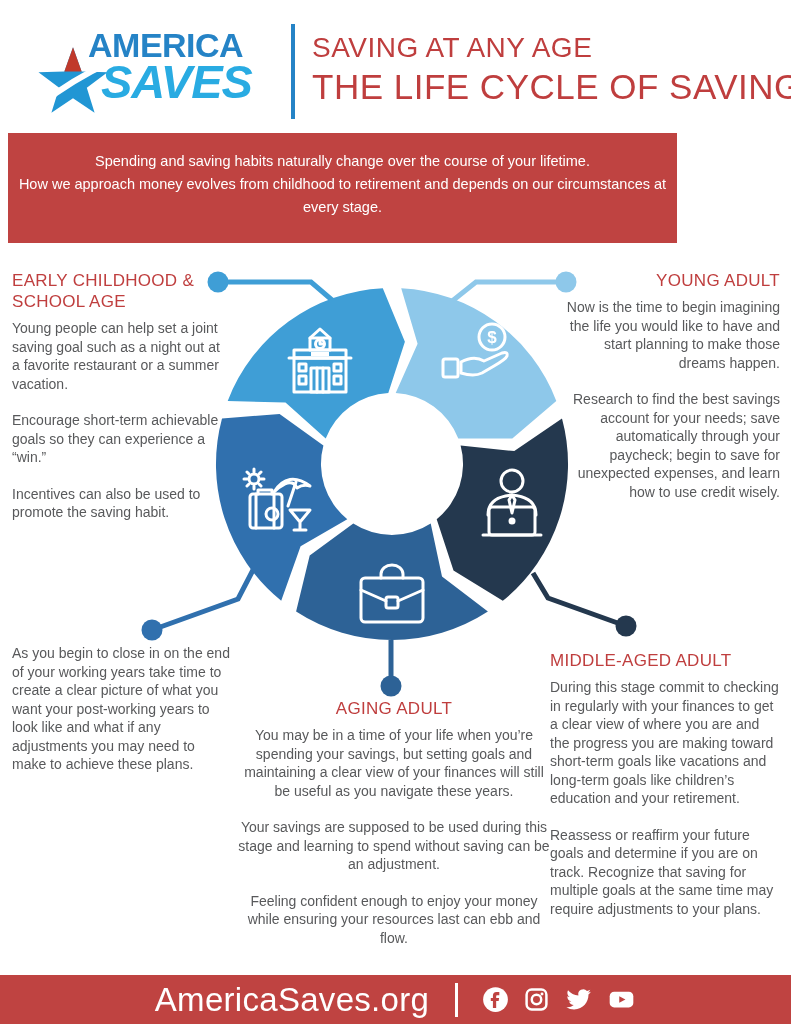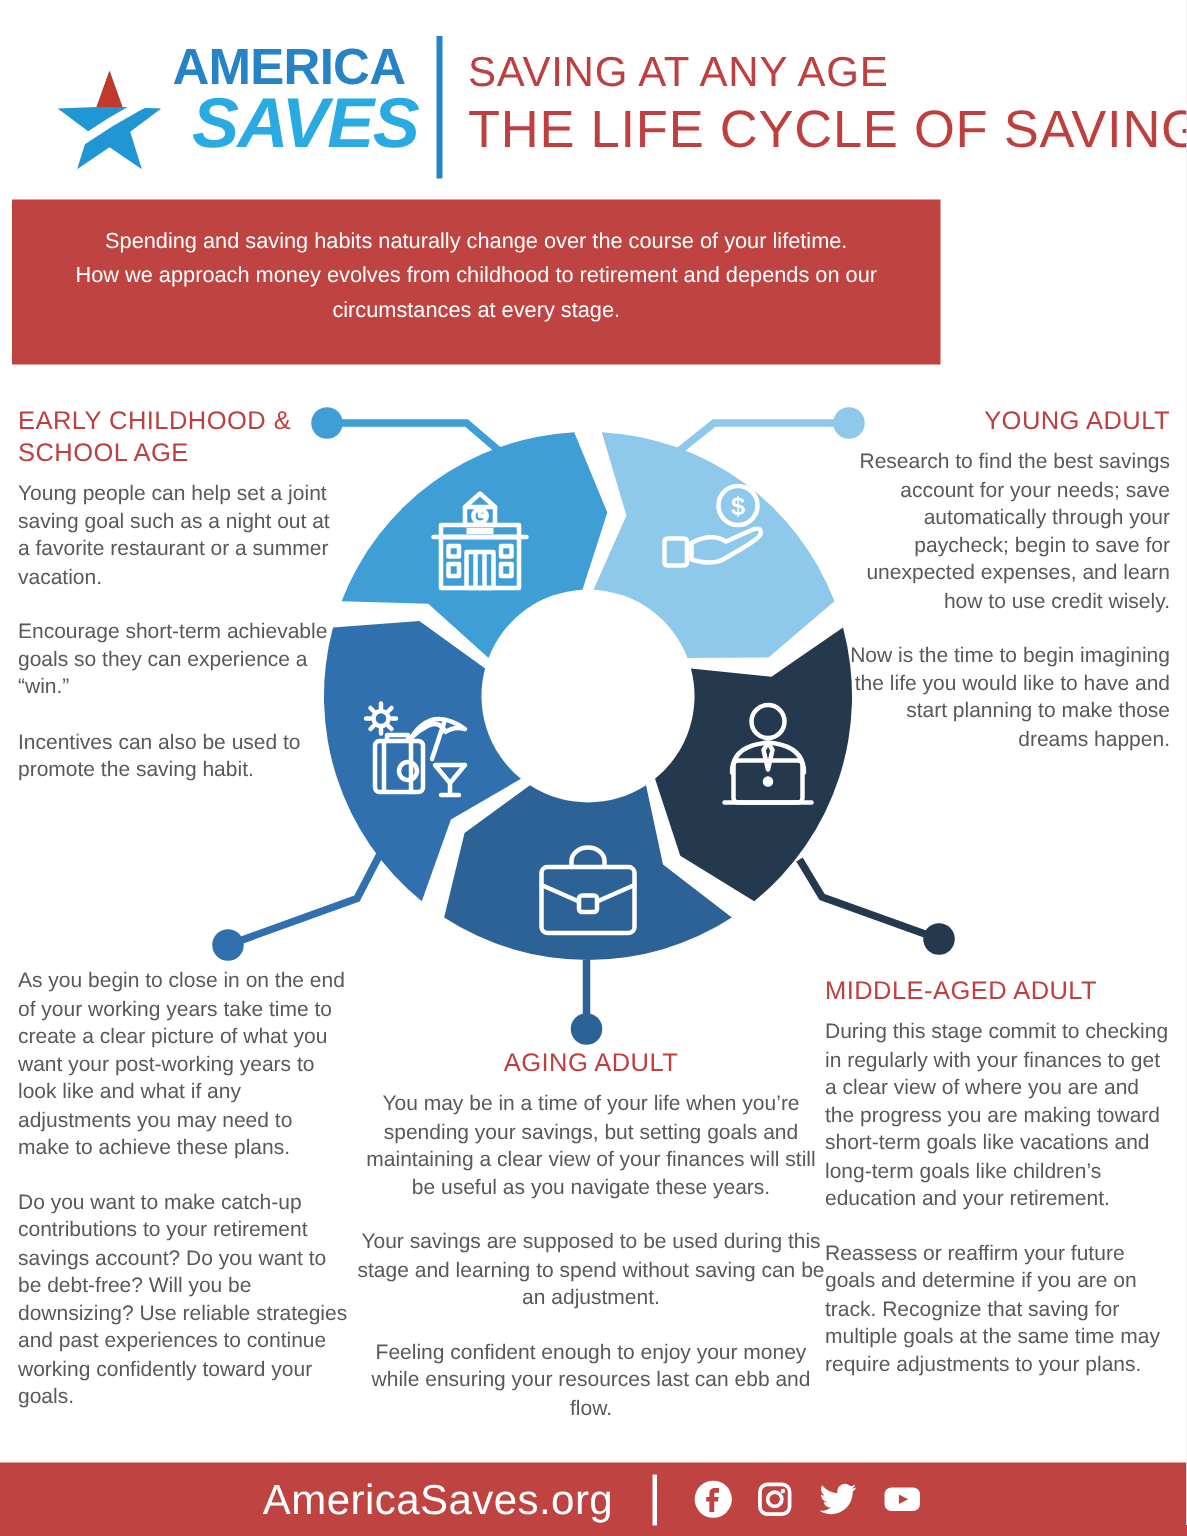--- a/index.html
+++ b/index.html
@@ -6,47 +6,47 @@
   .page{
     position:relative; width:791px; height:1024px; margin:0 auto;
     background:#fff; overflow:hidden;
     font-family:"Liberation Sans", sans-serif;
     --red:#bf4341; --heading-red:#bf3e3e; --body-gray:#58595b;
     --logo-blue:#2583c6; --logo-cyan:#29abe2;
   }
   
   .header{position:absolute;left:0;top:0;width:791px;height:133px;background:#fff;}
   .logo-star{position:absolute;left:34px;top:36px;}
-  .logo-text{position:absolute;left:88px;top:28px;line-height:1;margin-left:27px;}
+  .logo-text{position:absolute;left:88px;top:28px;line-height:1;}
   .logo-line1{display:block;font-size:34px;font-weight:bold;color:var(--logo-blue);letter-spacing:-0.5px;}
   .logo-line2{display:block;font-size:47px;font-weight:bold;color:var(--logo-cyan);margin-top:-4px;padding-left:13px;letter-spacing:-1px;font-style:italic;}
   .header-divider{position:absolute;left:291px;top:24px;width:4px;height:95px;background:var(--logo-blue);}
   .header-titles{position:absolute;left:312px;top:30px;}
   .page-subtitle{font-size:28px;color:var(--heading-red);letter-spacing:0.5px;line-height:36px;white-space:nowrap;}
   .page-title{font-size:35px;color:var(--heading-red);letter-spacing:0.5px;line-height:42px;white-space:nowrap;}
   
-  .banner{position:absolute;left:8px;top:133px;width:619px;height:110px;background:var(--red);
+  .banner{position:absolute;left:8px;top:133px;width:669px;height:110px;background:var(--red);
     color:#fff;text-align:center;box-sizing:border-box;padding-top:17px;}
   .banner p{margin:0;font-size:14.5px;line-height:23px;}
   .banner .banner-big{font-size:21.5px;margin-top:29px;line-height:26px;}
   
   .cycle-svg{position:absolute;left:0;top:0;width:791px;height:1024px;z-index:0;}
   
   .section{position:absolute;z-index:1;color:var(--body-gray);}
   .section h3{margin:0 0 7px 0;font-size:17px;font-weight:normal;color:var(--heading-red);letter-spacing:0.3px;line-height:21px;}
   .section p{margin:0 0 18px 0;font-size:14px;line-height:18.5px;}
   .sec-early{left:12px;top:270px;width:214px;text-align:left;}
   .sec-young{left:562px;top:270px;width:218px;text-align:right;}
   .sec-older{left:12px;top:644px;width:220px;text-align:left;}
   .sec-aging{left:238px;top:698px;width:312px;text-align:center;}
   .sec-middle{left:550px;top:650px;width:230px;text-align:left;}
   
   .footer{position:absolute;left:0;top:975px;width:791px;height:49px;background:var(--red);
     display:flex;align-items:center;justify-content:center;z-index:2;}
-  .footer-site{color:#fff;font-size:28px;letter-spacing:0.3px;}
+  .footer-site{color:#fff;font-size:33px;letter-spacing:0.3px;}
   .footer-divider{width:3px;height:34px;background:#fff;margin:0 24px 0 26px;}
   .social{display:flex;align-items:center;gap:14px;}
   .social svg{display:block;}
 </style>
 </head>
 <body>
 
 <div class="page" style="--red: #bf4341; --heading-red: #bf3e3e; --body-gray: #58595b; --logo-blue: #2583c6; --logo-cyan: #29abe2;">
 
   <div class="header">
@@ -153,27 +153,26 @@
 
   <div class="section sec-early">
     <h3>EARLY CHILDHOOD &amp; SCHOOL AGE</h3>
     <p>Young people can help set a joint saving goal such as a night out at a favorite restaurant or a summer vacation.</p>
     <p>Encourage short-term achievable goals so they can experience a “win.”</p>
     <p>Incentives can also be used to promote the saving habit.</p>
   </div>
 
   <div class="section sec-young">
     <h3>YOUNG ADULT</h3>
+    <p>Now is the time to begin imagining the life you would like to have and start planning to make those dreams happen.</p>
     <p>Research to find the best savings account for your needs; save automatically through your paycheck; begin to save for unexpected expenses, and learn how to use credit wisely.</p>
-    <p>Now is the time to begin imagining the life you would like to have and start planning to make those dreams happen.</p>
   </div>
 
   <div class="section sec-older">
     <p>As you begin to close in on the end of your working years take time to create a clear picture of what you want your post-working years to look like and what if any adjustments you may need to make to achieve these plans.</p>
-    <p>Do you want to make catch-up contributions to your retirement savings account? Do you want to be debt-free? Will you be downsizing? Use reliable strategies and past experiences to continue working confidently toward your goals.</p>
   </div>
 
   <div class="section sec-aging">
     <h3>AGING ADULT</h3>
     <p>You may be in a time of your life when you’re spending your savings, but setting goals and maintaining a clear view of your finances will still be useful as you navigate these years.</p>
     <p>Your savings are supposed to be used during this stage and learning to spend without saving can be an adjustment.</p>
     <p>Feeling confident enough to enjoy your money while ensuring your resources last can ebb and flow.</p>
   </div>
 
   <div class="section sec-middle">

